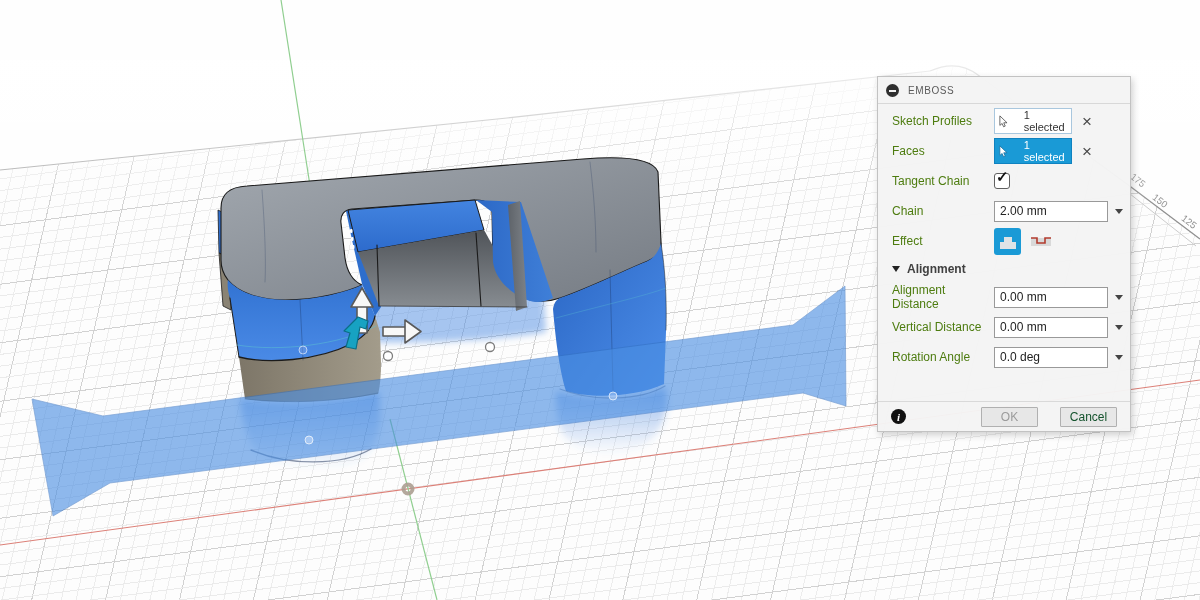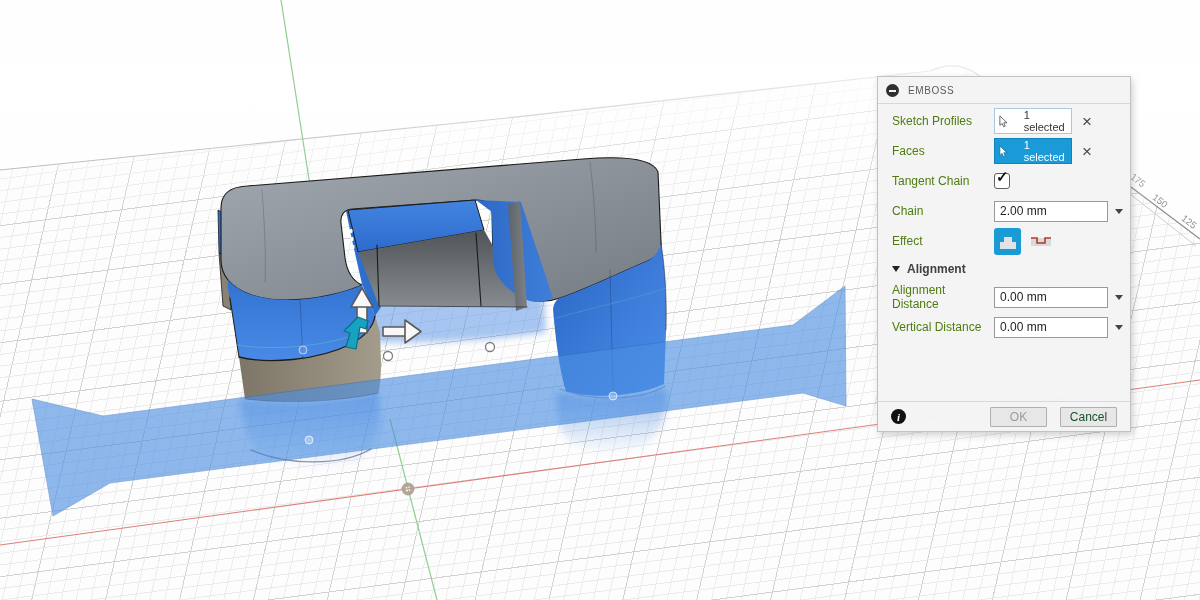--- a/index.html
+++ b/index.html
@@ -44,21 +44,21 @@
      display:flex;align-items:center;justify-content:center;}
   .effect-icon2{margin-left:8px;display:flex;align-items:center;}
   .tri{width:0;height:0;border-left:4px solid transparent;border-right:4px solid transparent;
      border-top:6px solid #222;margin-right:7px;}
   .section-label{font-weight:bold;color:#404040;}
   .panel-footer{position:absolute;left:0;right:0;bottom:0;height:30px;border-top:1px solid #d9d9d9;
      display:flex;align-items:center;padding:0 13px;box-sizing:border-box;}
   .info-circle{width:15px;height:15px;border-radius:50%;background:#111;color:#fff;display:flex;
      align-items:center;justify-content:center;font-family:"Liberation Serif",serif;
      font-size:11px;font-weight:bold;font-style:italic;}
-  .footer-buttons{margin-left:auto;display:flex;gap:13px;padding-left:28px;}
+  .footer-buttons{margin-left:auto;display:flex;gap:22px;padding-left:28px;}
   .btn{width:57px;height:20px;box-sizing:border-box;background:#e7e7e7;border:1px solid #b0b0b0;
      border-radius:1px;font-size:12px;display:flex;align-items:center;justify-content:center;cursor:pointer;}
   .btn.ok{color:#9b9b9b;}
   .btn.cancel{color:#14532d;}
 </style>
 </head>
 <body>
 
 <div id="stage">
 
@@ -273,20 +273,25 @@
         <input class="num-input" value="0.00 mm" style="">
         <span class="dd-arrow"></span>
       </div>
 
       <div class="row">
         <span class="lbl">Vertical Distance</span>
         <input class="num-input" value="0.00 mm" style="">
         <span class="dd-arrow"></span>
       </div>
 
+      <div class="row">
+        <span class="lbl">Rotation Angle</span>
+        <input class="num-input" value="0.0 deg" style="">
+        <span class="dd-arrow"></span>
+      </div>
     </div>
 
     <div class="panel-footer">
       <span class="info-circle">i</span>
       <div class="footer-buttons">
         <div class="btn ok">OK</div>
         <div class="btn cancel">Cancel</div>
       </div>
     </div>
   </div>

